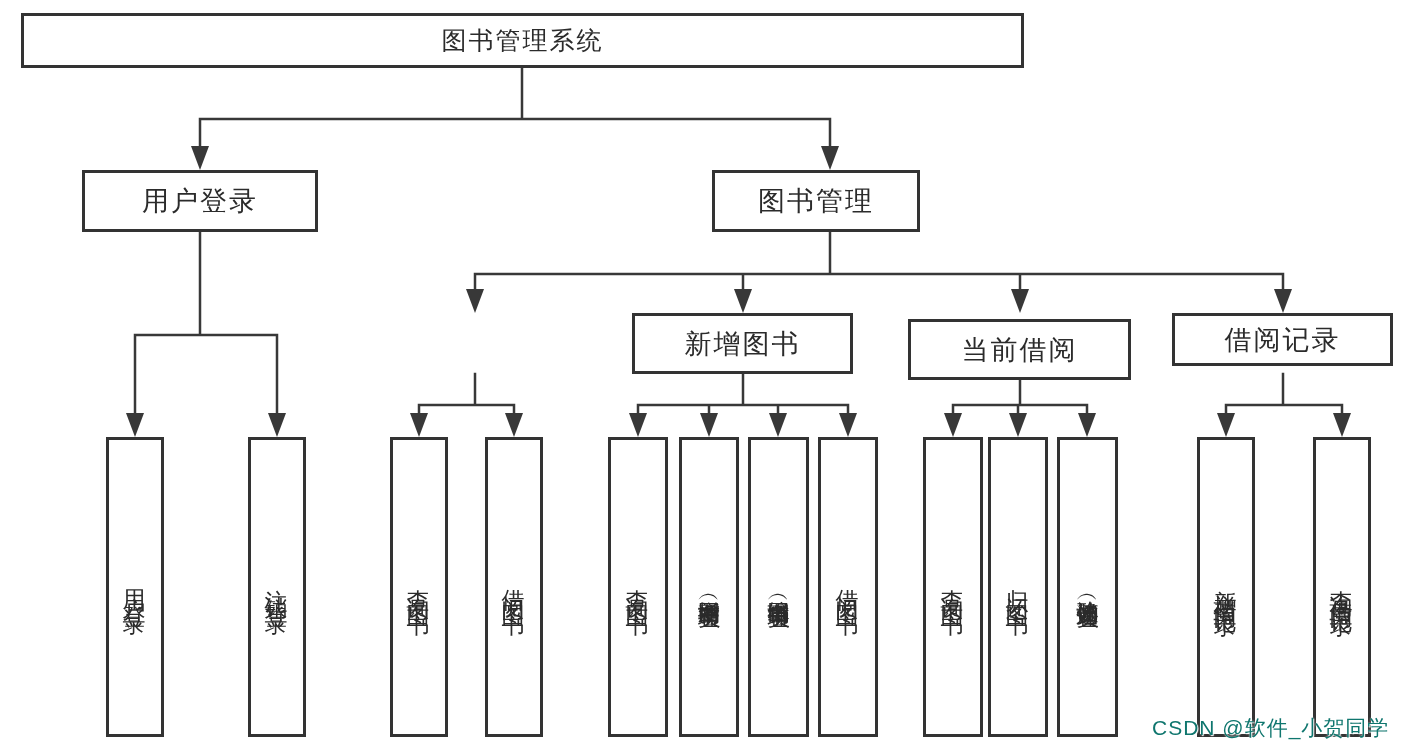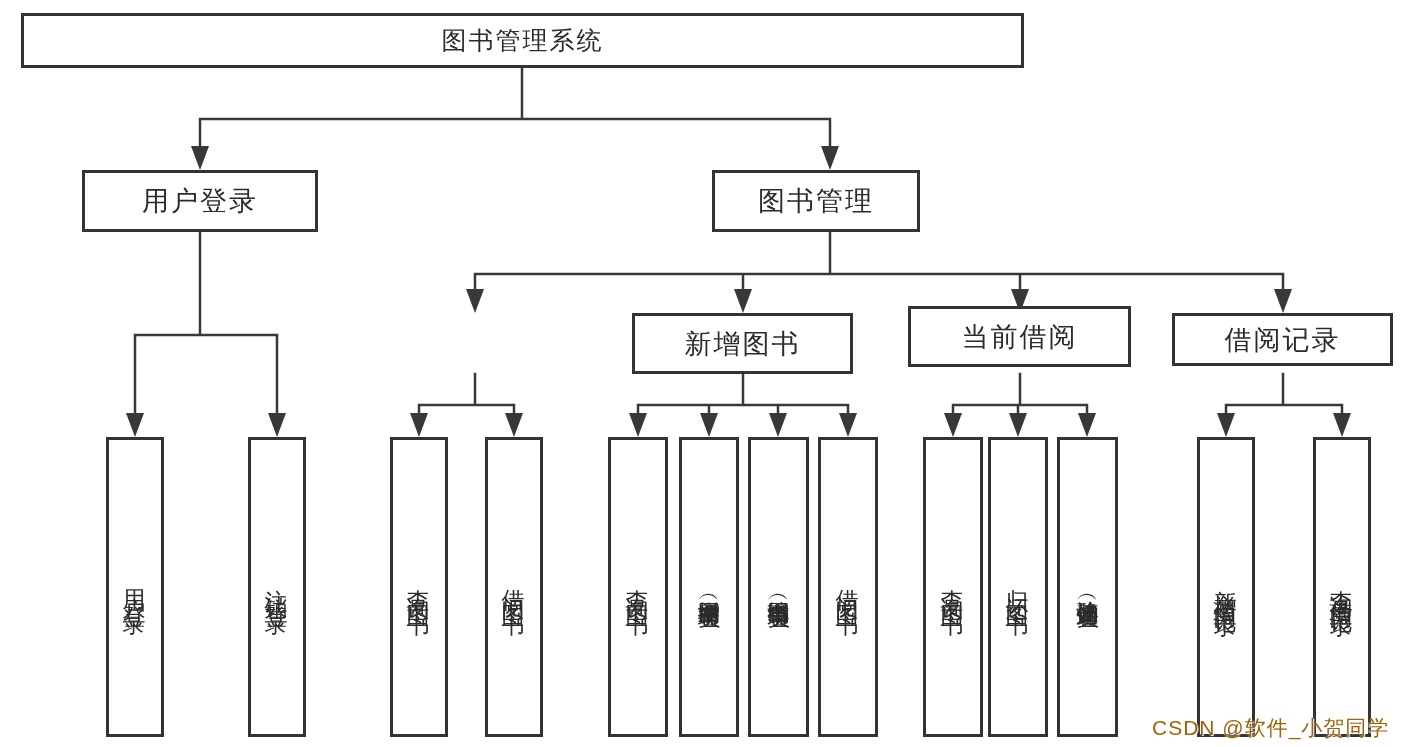--- a/index.html
+++ b/index.html
@@ -19,21 +19,21 @@
     position:absolute;box-sizing:border-box;background:#ffffff;
     border:3px solid #333333;color:#2b2b2b;
     writing-mode:vertical-rl;text-orientation:mixed;
     display:flex;align-items:center;justify-content:center;
     font-size:23px;letter-spacing:8px;z-index:2;text-align:center;
   }
   .leaf.tight{letter-spacing:1px;font-size:22px;}
   svg.wires{position:absolute;left:0;top:0;z-index:1;}
   .watermark{
     position:absolute;left:1152px;top:714px;z-index:5;
-    font-size:21px;color:#a16207;letter-spacing:1px;white-space:nowrap;
+    font-size:21px;color:#0f766e;letter-spacing:1px;white-space:nowrap;
     text-shadow:0 0 2px #ffffff,1px 1px 1px #ffffff;
   }
 </style>
 </head>
 <body>
 
 <div id="canvas">
 
   <svg class="wires" width="1405" height="747" viewBox="0 0 1405 747">
     <path fill="none" stroke="#383838" stroke-width="2.5" stroke-linecap="square" d="M522 68 V119 M200 119 H830 M200 119 V150 M830 119 V150
@@ -66,21 +66,21 @@
       <polygon points="1333,413 1351,413 1342,437"></polygon>
     </g>
   </svg>
 
   <div class="node title" style="left:21px;top:13px;width:1003px;height:55px;font-family:Liberation Serif, serif;">图书管理系统</div>
 
   <div class="node lvl" style="left:82px;top:170px;width:236px;height:62px;">用户登录</div>
   <div class="node lvl" style="left:712px;top:170px;width:208px;height:62px;text-align:right;">图书管理</div>
 
   <div class="node lvl" style="left:632px;top:313px;width:221px;height:61px;">新增图书</div>
-  <div class="node lvl" style="left:908px;top:306px;width:223px;height:61px;font-family:Liberation Serif, serif;">当前借阅</div>
+  <div class="node lvl" style="left:908px;top:319px;width:223px;height:61px;font-family:Liberation Serif, serif;">当前借阅</div>
   <div class="node lvl" style="left:1172px;top:313px;width:221px;height:53px;">借阅记录</div>
 
   <div class="leaf" style="left:106px;top:437px;width:58px;height:300px;">用户登录</div>
   <div class="leaf" style="left:248px;top:437px;width:58px;height:300px;">注销登录</div>
 
   <div class="leaf" style="left:390px;top:437px;width:58px;height:300px;">查询图书</div>
   <div class="leaf" style="left:485px;top:437px;width:58px;height:300px;">借阅图书</div>
 
   <div class="leaf" style="left:608px;top:437px;width:60px;height:300px;">查询图书</div>
   <div class="leaf tight" style="left:679px;top:437px;width:60px;height:300px;">新增图书（管理员）</div>

